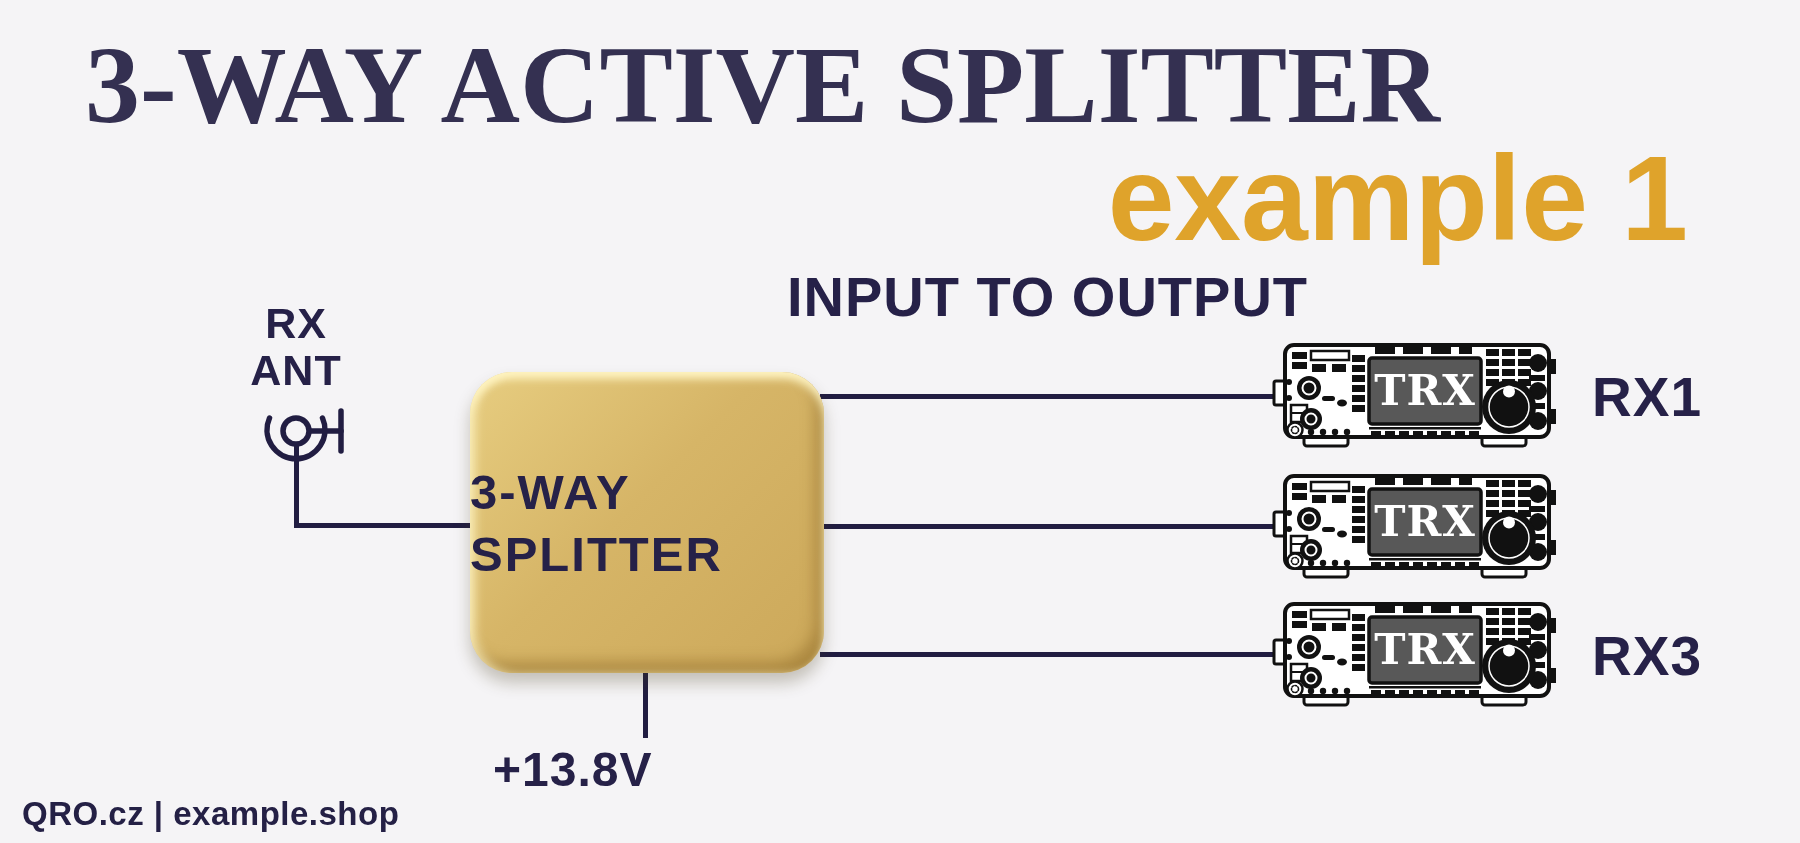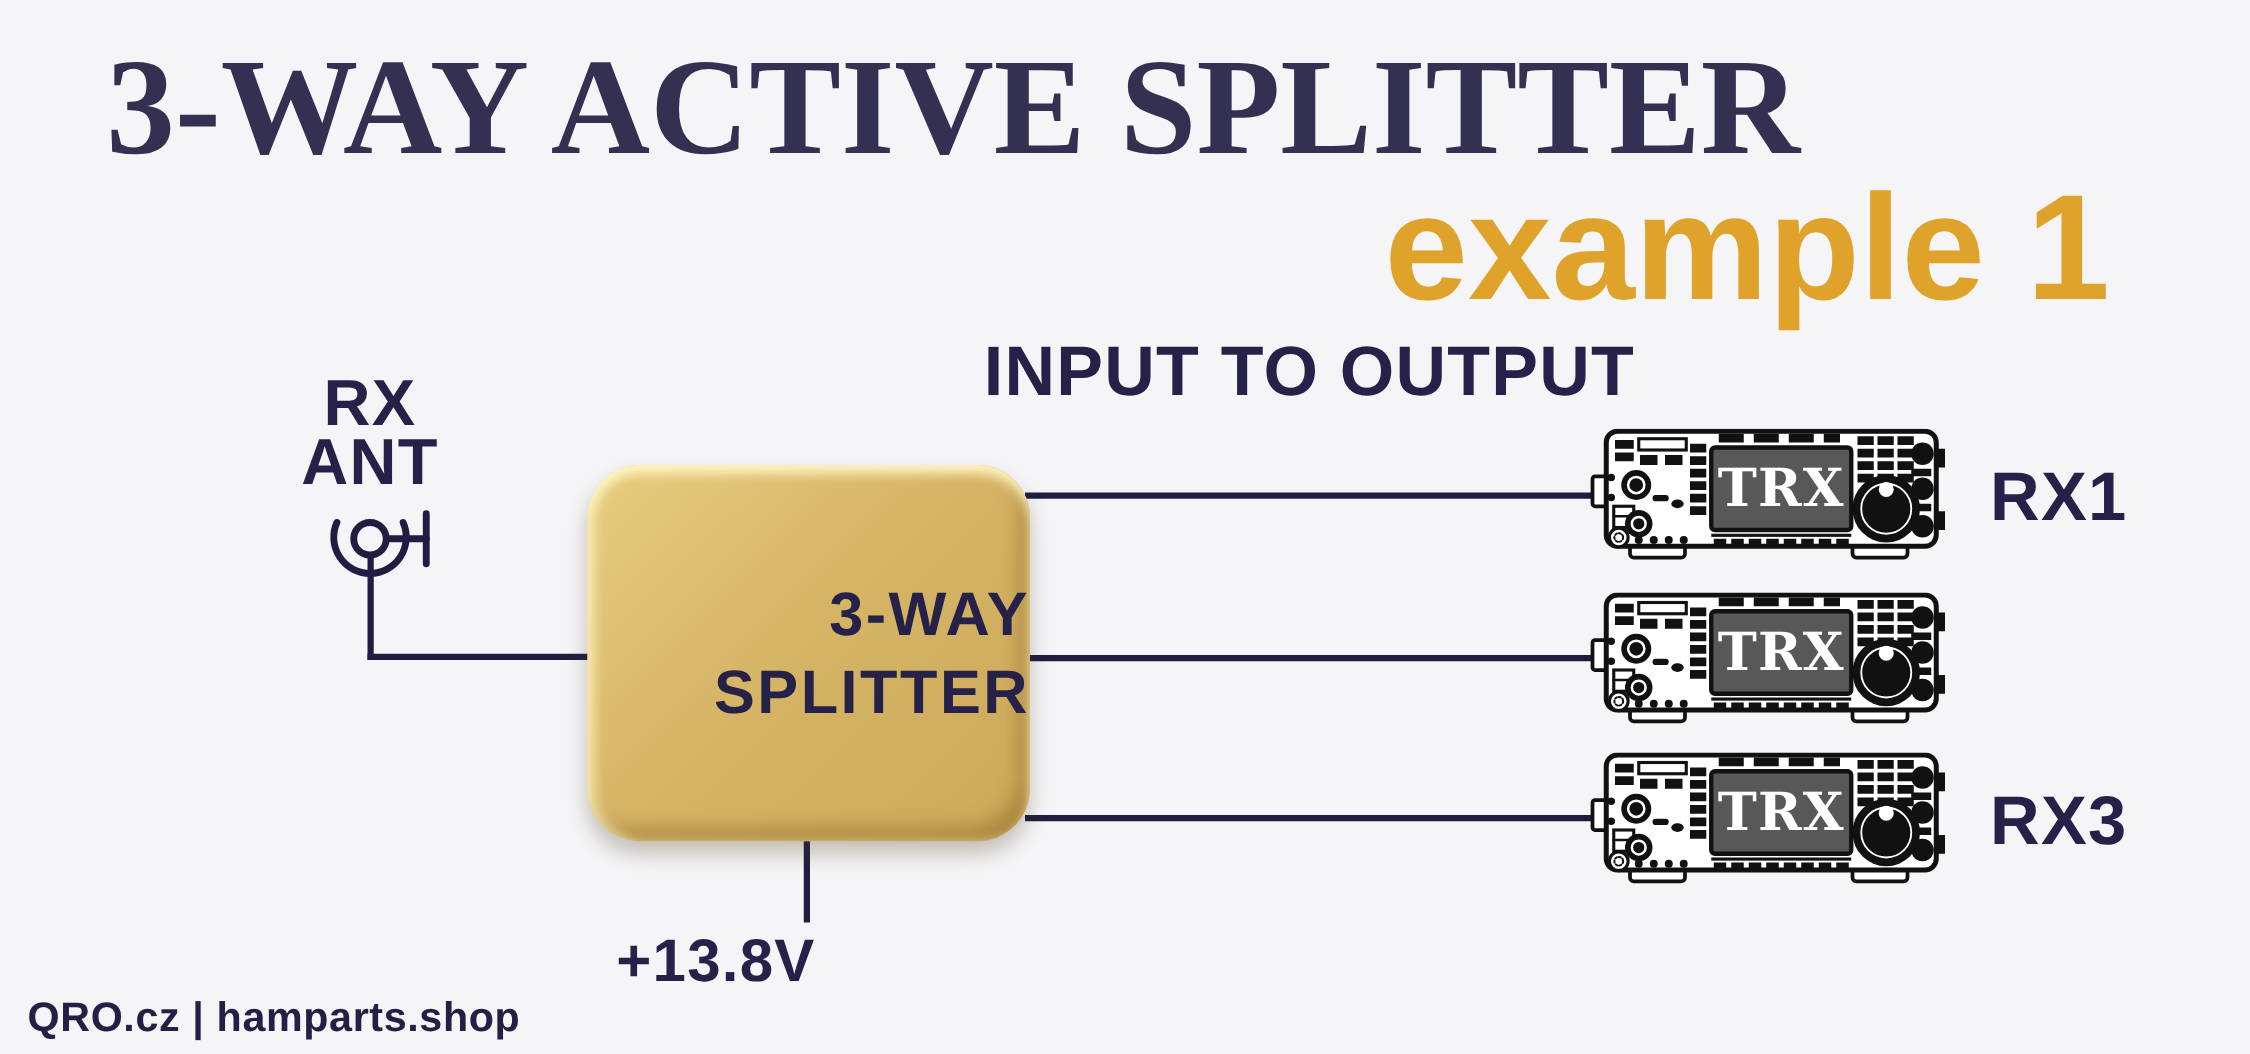--- a/index.html
+++ b/index.html
@@ -21,38 +21,38 @@
     position:absolute; right:112px; top:106px;
     font-family:Liberation Sans, sans-serif;
     font-weight:bold; font-size:120px; line-height:1;
     color:#dfa32b; white-space:nowrap;margin-top:32px;
   }
 
   .label { color:#262148; font-weight:bold; position:absolute; }
 
   .ant-label {
     left:196px; top:300px; width:200px;
-    text-align:center; font-size:52px; line-height:47px; letter-spacing:1px;
+    text-align:center; font-size:43px; line-height:47px; letter-spacing:1px;
   }
 
   .gain-note {
     left:780px; top:270px; width:535px;
     text-align:center; font-size:56px; line-height:53px; letter-spacing:1px;
   }
 
   .splitter-box {
     position:absolute; left:470px; top:372px; width:354px; height:301px;
     border-radius:42px;
     background:linear-gradient(135deg,#e7cd80 0%,#d6b567 45%,#cca85a 100%);
     box-shadow:
       inset 0 7px 9px rgba(255,244,195,0.95),
       inset 7px 0 9px rgba(255,244,195,0.55),
       inset -9px -11px 14px rgba(139,104,38,0.50),
       0 10px 16px rgba(70,58,25,0.28);
-    display:flex; flex-direction:column; align-items:flex-end; justify-content:center;
+    display:flex; flex-direction:column; align-items:flex-start; justify-content:center;
   }
   .splitter-box .line1, .splitter-box .line2 {
     color:#262148; font-weight:bold; font-size:49px; line-height:62px; letter-spacing:2px;
   }
 
   .wire { position:absolute; background:#211d42; }
   .wire.h { height:5px; }
   .wire.v { width:5px; }
 
   .power-label {
@@ -204,15 +204,15 @@
     <text x="153" y="62" text-anchor="middle" font-family="DejaVu Serif, serif" font-weight="bold" font-size="42" letter-spacing="1" fill="#fff">TRX</text>
   </svg>
   <svg class="radio" style="top:602px" viewBox="0 0 290 106">
     <use href="#radio-art"></use>
     <text x="153" y="62" text-anchor="middle" font-family="DejaVu Serif, serif" font-weight="bold" font-size="42" letter-spacing="1" fill="#fff">TRX</text>
   </svg>
 
   <div class="label rx-label" style="top:365px">RX1</div>
   <div class="label rx-label" style="top:624px">RX3</div>
 
-  <div class="footer-credit">QRO.cz | hamparts.shop</div>
+  <div class="footer-credit">QRO.cz | example.shop</div>
 
 </div>
 
 </body></html>

